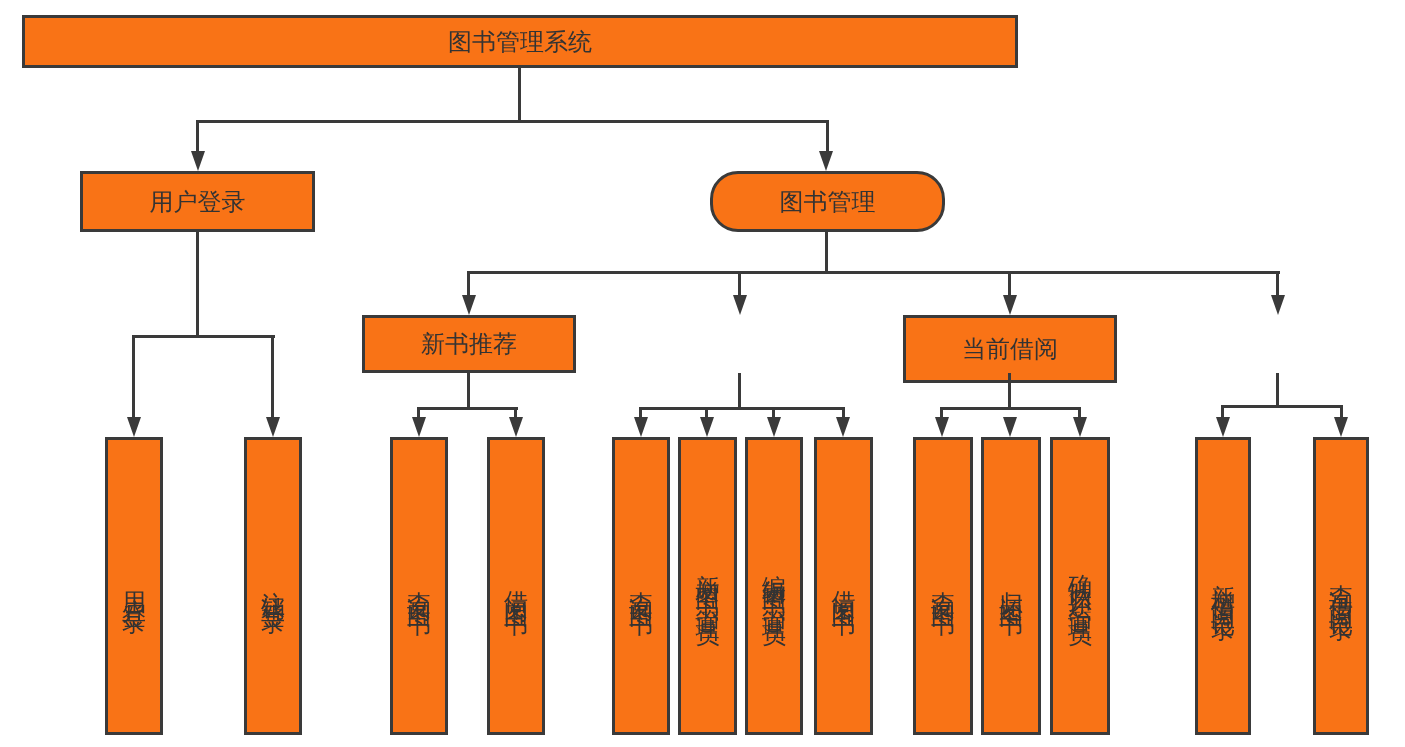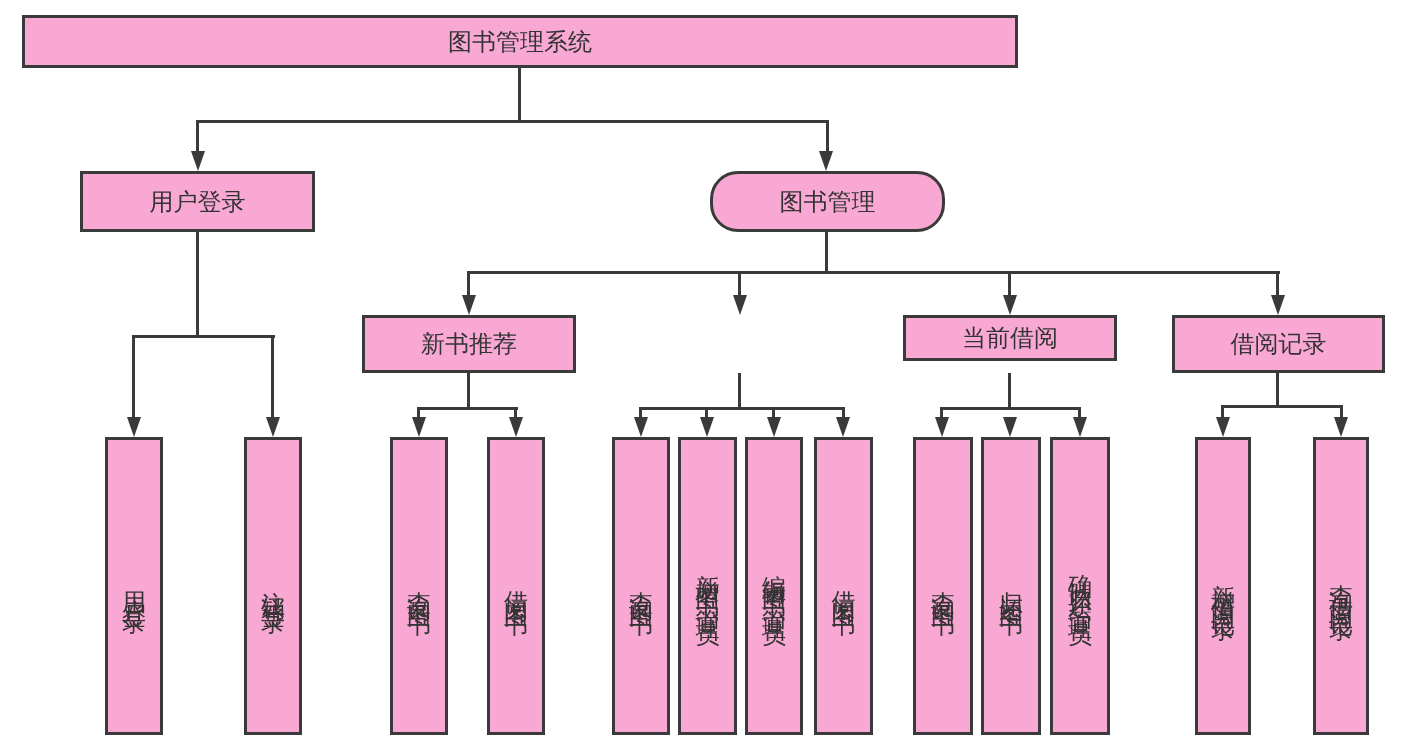--- a/index.html
+++ b/index.html
@@ -12,21 +12,21 @@
     width:1405px;height:747px;
     background:#ffffff;
     font-family:"Liberation Sans","DejaVu Sans",sans-serif;
     color:var(--text);
     overflow:hidden;
   }
   .node{
     position:absolute;
     box-sizing:border-box;
     border:3px solid var(--line);
-    background:#f9a8d4;
+    background:#f97316;
     display:flex;
     align-items:center;
     justify-content:center;
     font-size:24px;
     color:var(--text);
   }
   .leaf .vtext{
     writing-mode:vertical-rl;
     letter-spacing:7px;
     font-size:24px;
@@ -66,27 +66,24 @@
 
   <div class="node" style="left:710px;top:171px;width:235px;height:61px;border-radius:28px;">
     <span>图书管理</span>
   </div>
 
   <div class="node" style="left:362px;top:315px;width:214px;height:58px;text-align:center;">
     <span>新书推荐</span>
   </div>
 
 
-  <div class="node" style="left:903px;top:315px;width:214px;height:46px;">
+  <div class="node" style="left:903px;top:315px;width:214px;height:68px;">
     <span>当前借阅</span>
   </div>
 
-  <div class="node" style="left:1172px;top:315px;width:213px;height:58px;">
-    <span>借阅记录</span>
-  </div>
 
   <div class="node leaf" style="left:105px;top:437px;width:58px;height:298px;">
     <span class="vtext">用户登录</span>
   </div>
   <div class="node leaf" style="left:244px;top:437px;width:58px;height:298px;">
     <span class="vtext">注销登录</span>
   </div>
 
   <div class="node leaf" style="left:390px;top:437px;width:58px;height:298px;">
     <span class="vtext">查询图书</span>

